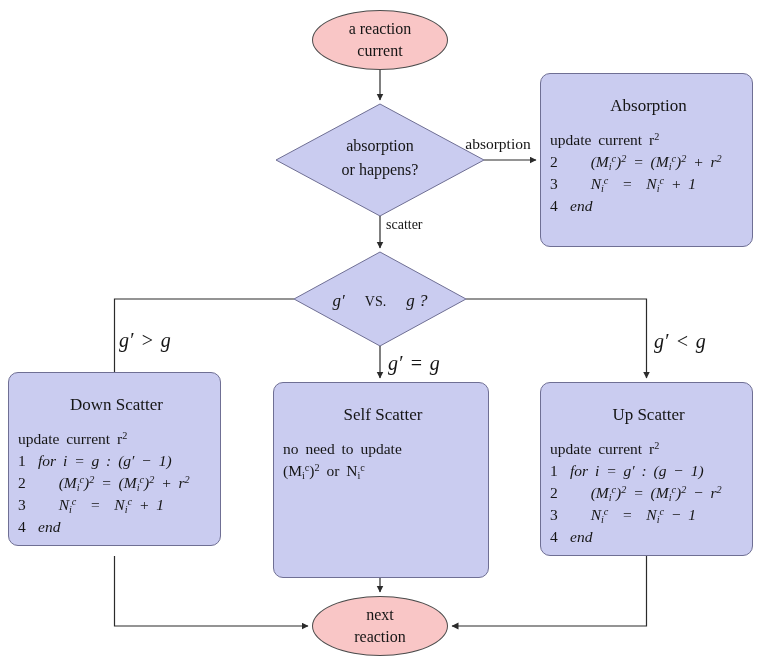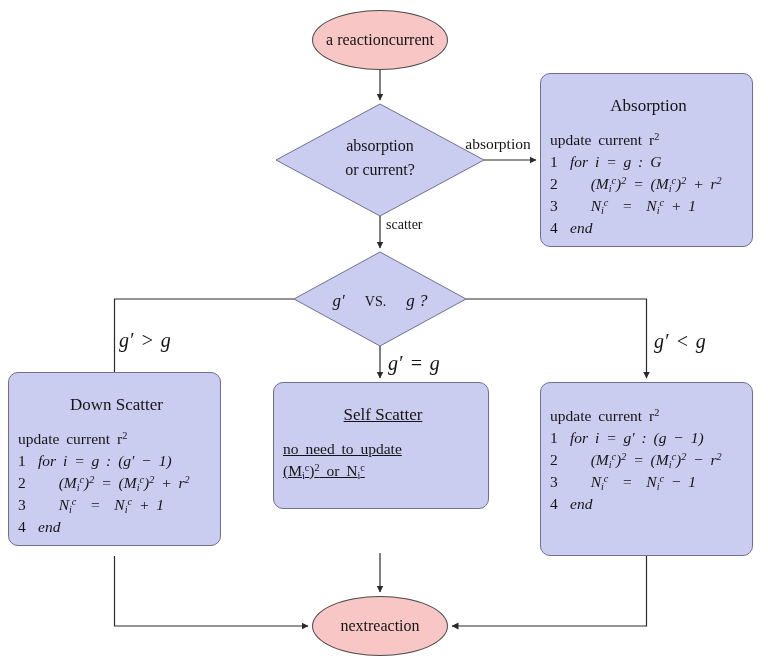--- a/index.html
+++ b/index.html
@@ -9,21 +9,21 @@
     color:var(--text-color,#151515);
     background:#ffffff;
   }
   .wires{position:absolute;left:0;top:0;width:768px;height:669px;}
   .wires line,.wires polyline{stroke:var(--line-color,#2b2b2b);stroke-width:1.2;fill:none;}
   .wires polygon{fill:var(--node-fill,#caccf0);stroke:var(--node-border,#62627e);stroke-width:1;}
   #arrowhead path{fill:var(--line-color,#2b2b2b);}
   .terminal{
     position:absolute;width:136px;height:60px;border-radius:50%;
     background:var(--terminal-fill,#f9c6c6);border:1px solid var(--terminal-border,#4c4c4c);
-    display:flex;flex-direction:row;align-items:center;justify-content:center;
+    display:flex;flex-direction:column;align-items:center;justify-content:center;
     font-size:16px;line-height:1.35;text-align:center;box-sizing:border-box;
   }
   .pbox{
     position:absolute;background:var(--node-fill,#caccf0);
     border:1px solid var(--node-border,#8080a6);border-radius:10px;
     box-sizing:border-box;padding:22px 5px 5px 9px;
   }
   .ptitle{text-align:center;font-size:17px;margin-bottom:13px;}
   .pline{font-size:15.5px;line-height:22px;white-space:pre;word-spacing:3px;}
   .code-text{font-style:italic;}
@@ -64,52 +64,52 @@
     <polyline points="646.5,556 646.5,626 452,626" marker-end="url(#arrowhead)"></polyline>
   </svg>
 
   <div class="terminal" style="left:312px;top:10px;">
     <span>a reaction</span>
     <span>current</span>
   </div>
 
   <div class="dtext" style="left:295px;top:134px;width:170px;">
     <div>absorption</div>
-    <div>or current?</div>
+    <div>or happens?</div>
   </div>
 
   <div class="dtext d2text" style="left:295px;top:288px;width:170px;">
     <span class="gmath">g′</span><span class="vs">VS.</span><span class="gmath">g ?</span>
   </div>
 
   <div class="pbox" style="left:540px;top:73px;width:213px;height:174px;">
     <div class="ptitle">Absorption</div>
     <div class="pline">update current r<sup>2</sup></div>
-    <div class="pline"><span class="lineno">1</span><span class="code-text">for i = g : G</span></div>
     <div class="pline"><span class="lineno">2</span><span class="code-text">   (M<sub>i</sub><sup>c</sup>)<sup>2</sup> = (M<sub>i</sub><sup>c</sup>)<sup>2</sup> + r<sup>2</sup></span></div>
     <div class="pline"><span class="lineno">3</span><span class="code-text">   N<sub>i</sub><sup>c</sup>  =  N<sub>i</sub><sup>c</sup> + 1</span></div>
     <div class="pline"><span class="lineno">4</span><span class="code-text">end</span></div>
   </div>
 
   <div class="pbox" style="left:8px;top:372px;width:213px;height:174px;">
     <div class="ptitle">Down Scatter</div>
     <div class="pline">update current r<sup>2</sup></div>
     <div class="pline"><span class="lineno">1</span><span class="code-text">for i = g : (g′ − 1)</span></div>
     <div class="pline"><span class="lineno">2</span><span class="code-text">   (M<sub>i</sub><sup>c</sup>)<sup>2</sup> = (M<sub>i</sub><sup>c</sup>)<sup>2</sup> + r<sup>2</sup></span></div>
     <div class="pline"><span class="lineno">3</span><span class="code-text">   N<sub>i</sub><sup>c</sup>  =  N<sub>i</sub><sup>c</sup> + 1</span></div>
     <div class="pline"><span class="lineno">4</span><span class="code-text">end</span></div>
   </div>
 
-  <div class="pbox" style="left:273px;top:382px;width:216px;height:127px;text-decoration:underline;">
+  <div class="pbox" style="left:273px;top:382px;width:216px;height:196px;">
     <div class="ptitle">Self Scatter</div>
     <div class="pline">no need to update</div>
     <div class="pline">(M<sub>i</sub><sup>c</sup>)<sup>2</sup> or N<sub>i</sub><sup>c</sup></div>
   </div>
 
   <div class="pbox" style="left:540px;top:382px;width:213px;height:174px;">
+    <div class="ptitle">Up Scatter</div>
     <div class="pline">update current r<sup>2</sup></div>
     <div class="pline"><span class="lineno">1</span><span class="code-text">for i = g′ : (g − 1)</span></div>
     <div class="pline"><span class="lineno">2</span><span class="code-text">   (M<sub>i</sub><sup>c</sup>)<sup>2</sup> = (M<sub>i</sub><sup>c</sup>)<sup>2</sup> − r<sup>2</sup></span></div>
     <div class="pline"><span class="lineno">3</span><span class="code-text">   N<sub>i</sub><sup>c</sup>  =  N<sub>i</sub><sup>c</sup> − 1</span></div>
     <div class="pline"><span class="lineno">4</span><span class="code-text">end</span></div>
   </div>
 
   <div class="terminal" style="left:312px;top:596px;">
     <span>next</span>
     <span>reaction</span>

